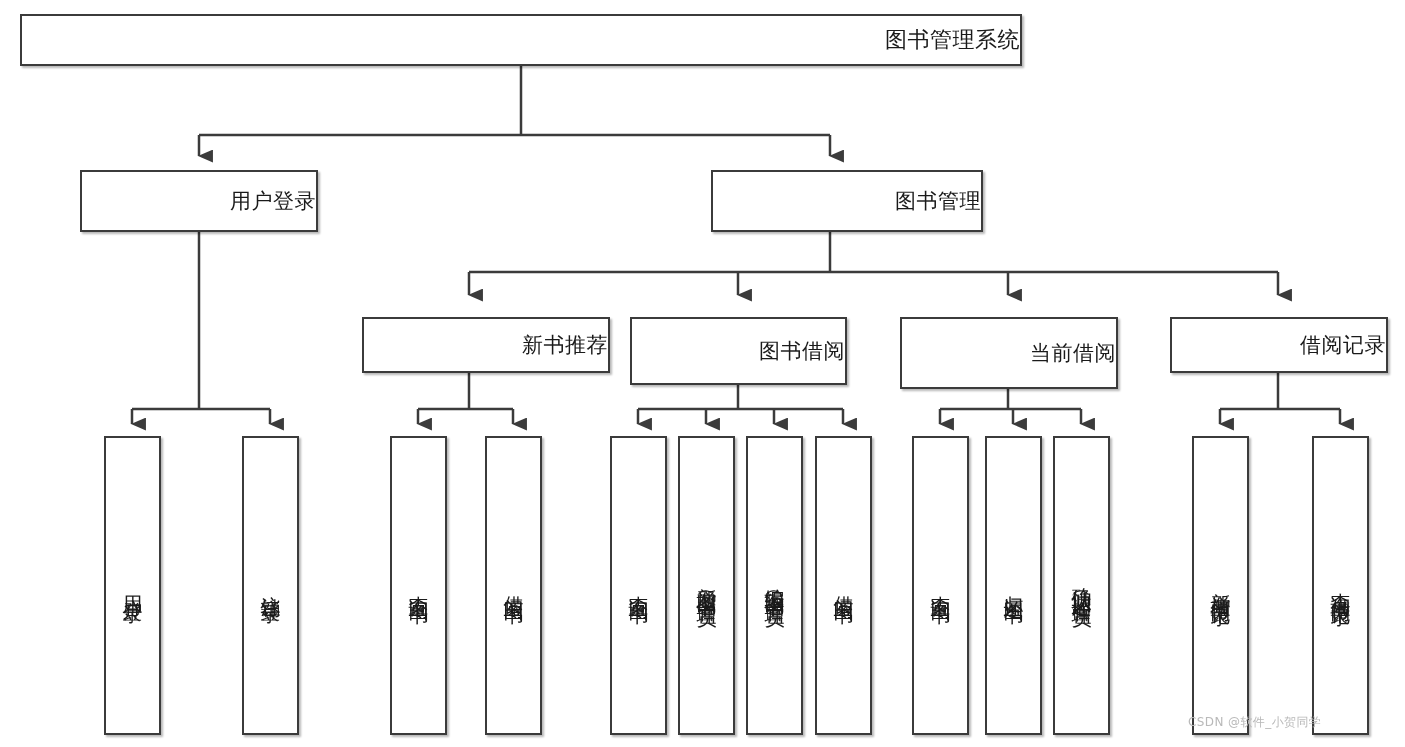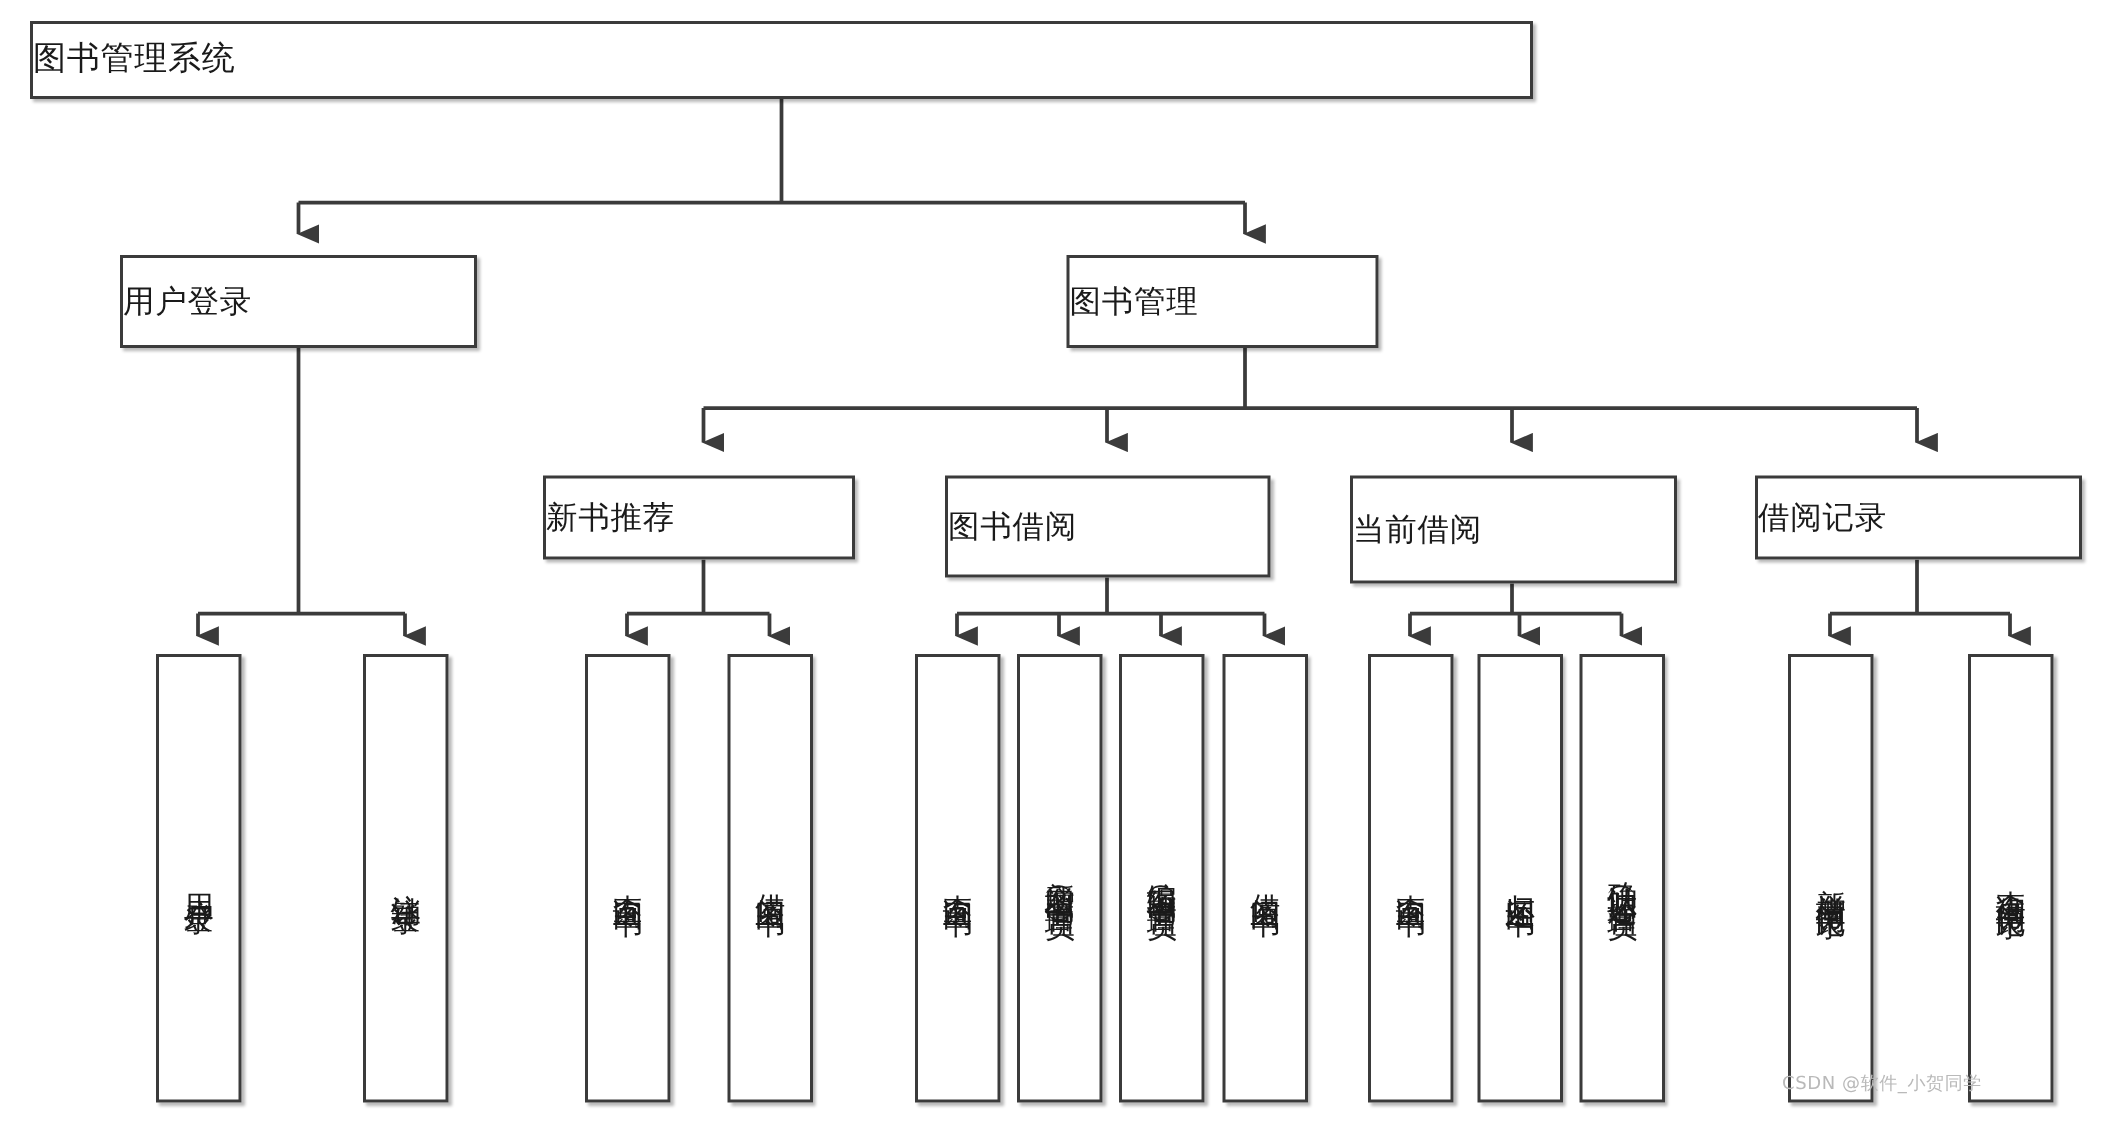--- a/index.html
+++ b/index.html
@@ -27,21 +27,21 @@
     pointer-events: none;
   }
   .node {
     position: absolute;
     box-sizing: border-box;
     background: #ffffff;
     border: 2px solid #3b3b3b;
     box-shadow: 2px 2px 2px rgba(0,0,0,0.28);
     display: flex;
     align-items: center;
-    justify-content: flex-start;
+    justify-content: flex-end;
     color: #1a1a1a;
   }
   .node .lbl {
     display: block;
     line-height: 1.18;
     letter-spacing: 0.5px;
     white-space: pre;
   }
   
   .node.horiz .lbl {
@@ -136,25 +136,25 @@
     </g>
   </svg>
 
   <div class="node horiz root" style="left:20px; top:14px; width:1002px; height:52px;">
     <span class="lbl">图书管理系统</span>
   </div>
 
   <div class="node horiz" style="left:80px; top:170px; width:238px; height:62px;">
     <span class="lbl">用户登录</span>
   </div>
-  <div class="node horiz" style="left:711px; top:170px; width:208px; height:62px;">
+  <div class="node horiz" style="left:711px; top:170px; width:272px; height:62px;">
     <span class="lbl">图书管理</span>
   </div>
 
-  <div class="node horiz" style="left:362px; top:317px; width:208px; height:56px;">
+  <div class="node horiz" style="left:362px; top:317px; width:248px; height:56px;">
     <span class="lbl">新书推荐</span>
   </div>
   <div class="node horiz" style="left:630px; top:317px; width:217px; height:68px;">
     <span class="lbl">图书借阅</span>
   </div>
   <div class="node horiz" style="left:900px; top:317px; width:218px; height:72px;">
     <span class="lbl">当前借阅</span>
   </div>
   <div class="node horiz" style="left:1170px; top:317px; width:218px; height:56px;">
     <span class="lbl">借阅记录</span>

